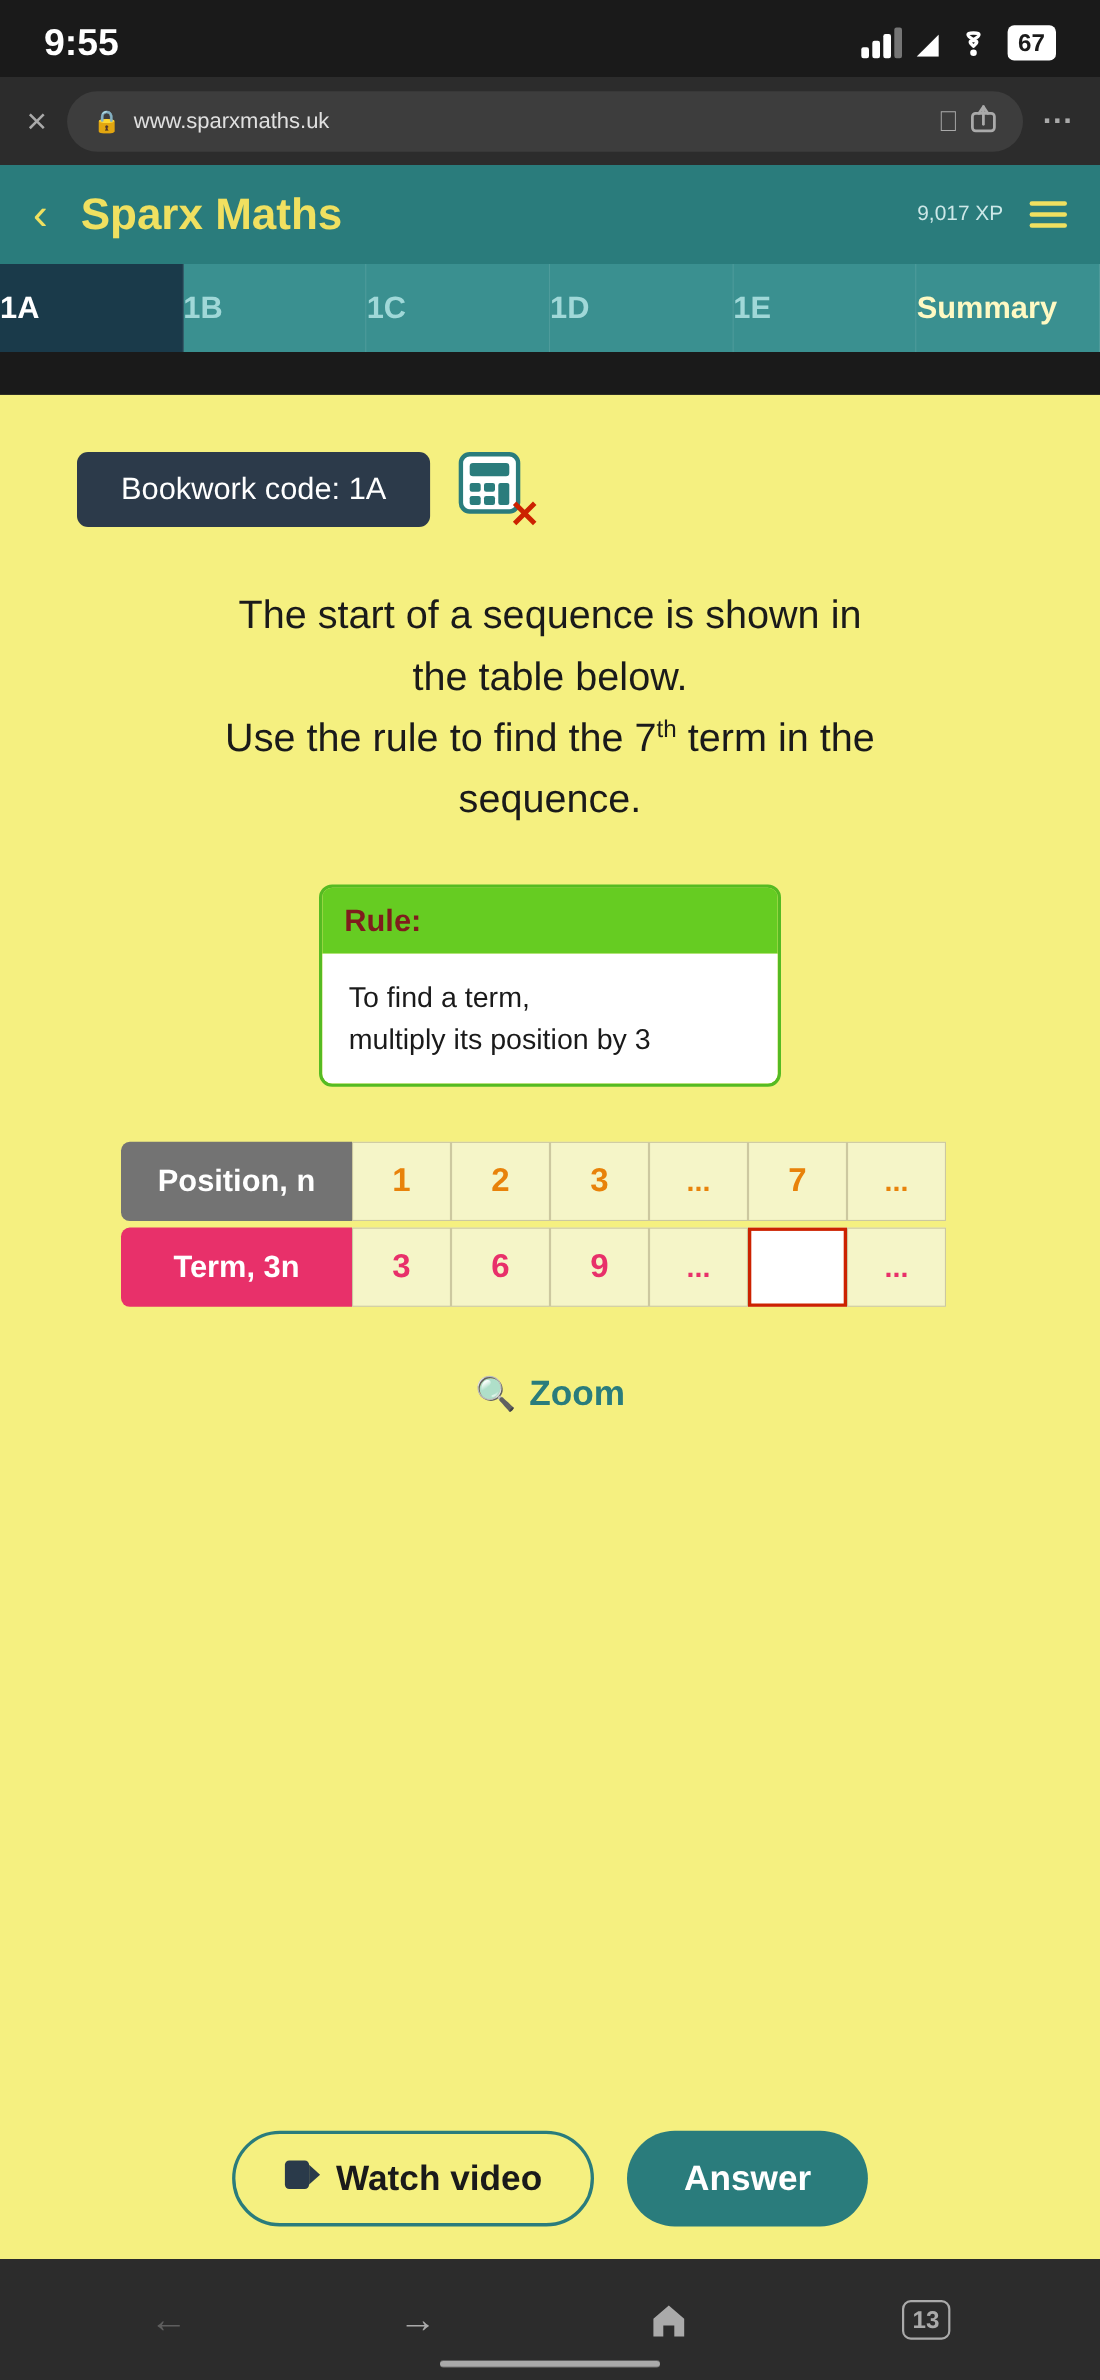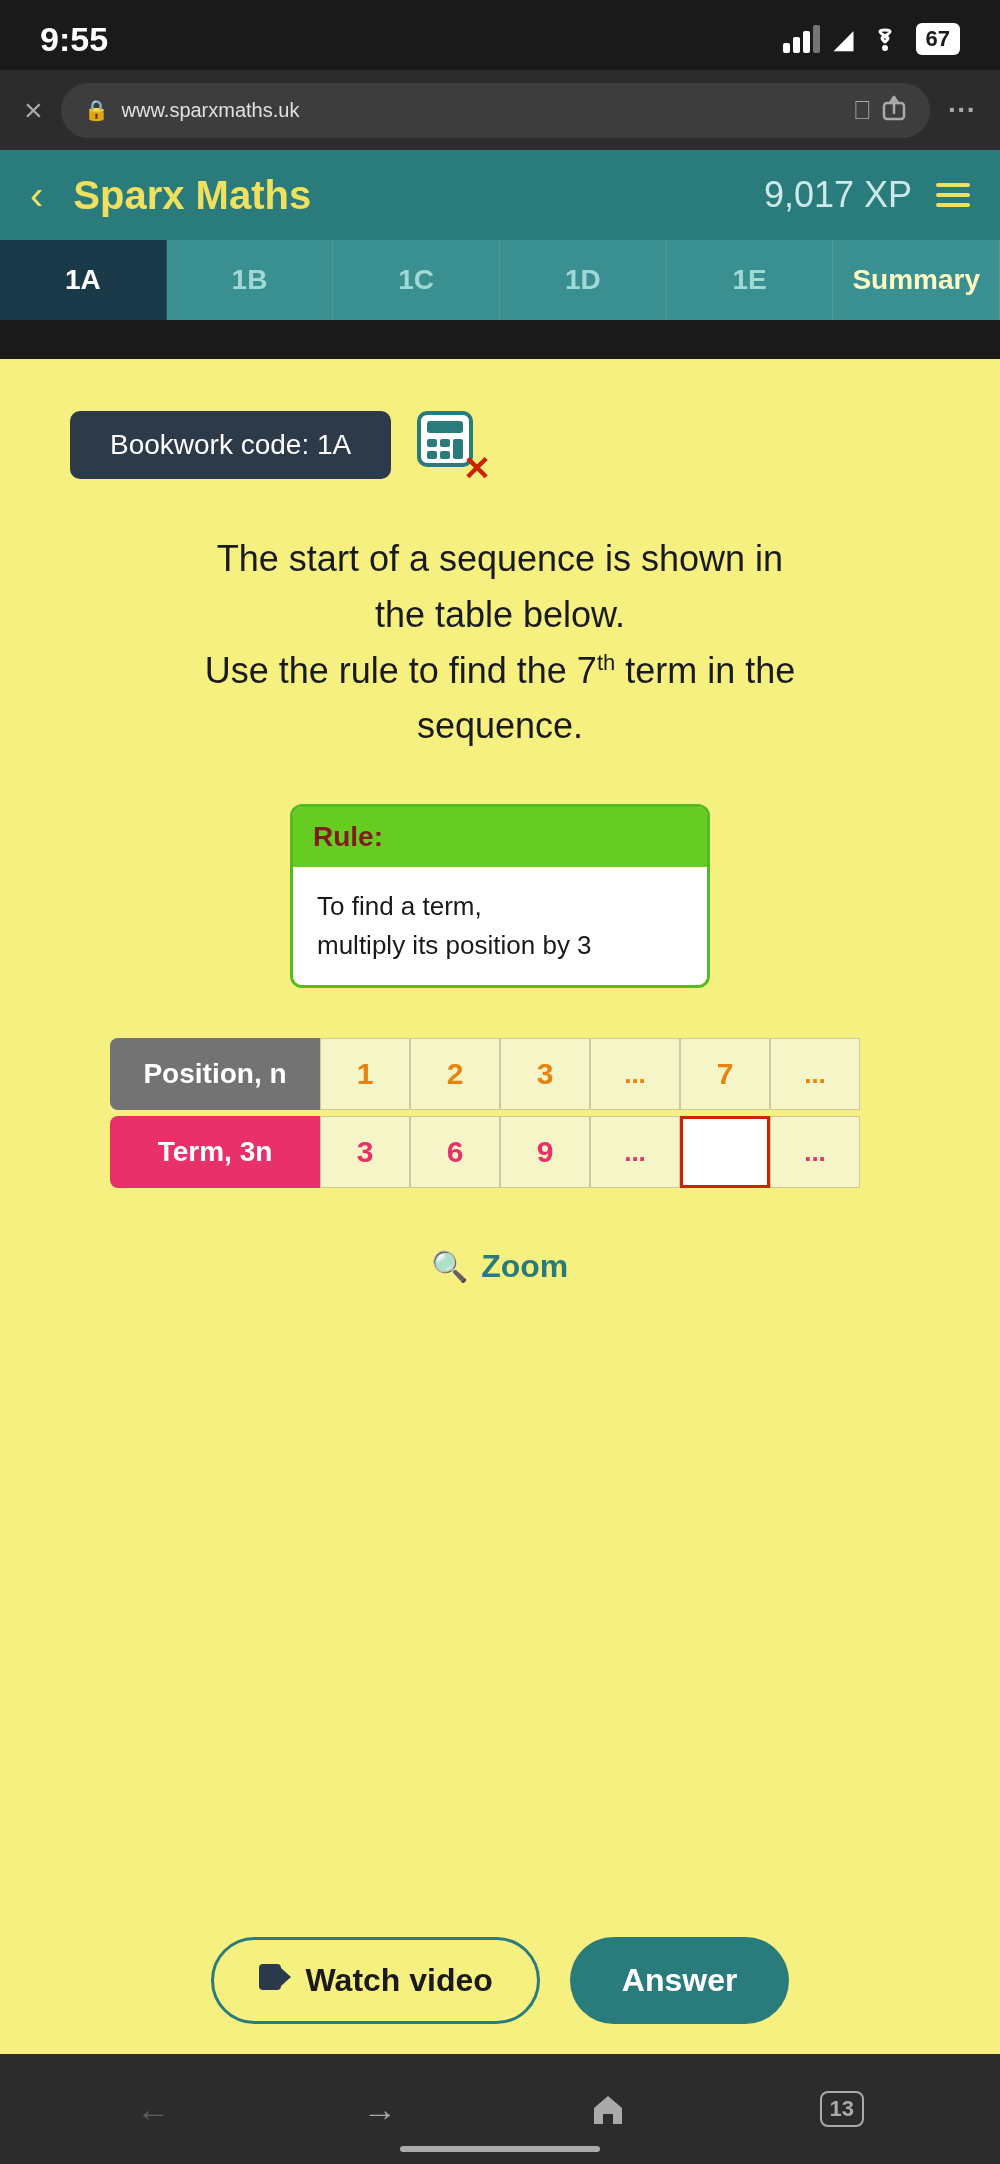--- a/index.html
+++ b/index.html
@@ -113,21 +113,21 @@
       cursor: pointer;
     }
     .app-title {
       color: #f0e060;
       font-size: 40px;
       font-weight: 700;
       flex: 1;
     }
     .xp-text {
       color: #cde8e8;
-      font-size: 36px;
+      font-size: 19px;
       margin-right: 24px;
     }
     .hamburger-icon {
       color: #f0e060;
       font-size: 36px;
       cursor: pointer;
       display: flex;
       flex-direction: column;
       gap: 6px;
     }
@@ -143,21 +143,21 @@
     .tabs-bar {
       background: #3a9090;
       display: flex;
       align-items: stretch;
       height: 80px;
     }
     .tab {
       flex: 1;
       display: flex;
       align-items: center;
-      justify-content: center;
+      justify-content: flex-start;
       color: #a0d8d8;
       font-size: 28px;
       font-weight: 600;
       cursor: pointer;
       border-right: 1px solid rgba(255,255,255,0.1);
     }
     .tab.active {
       background: #1a3a4a;
       color: white;
     }

